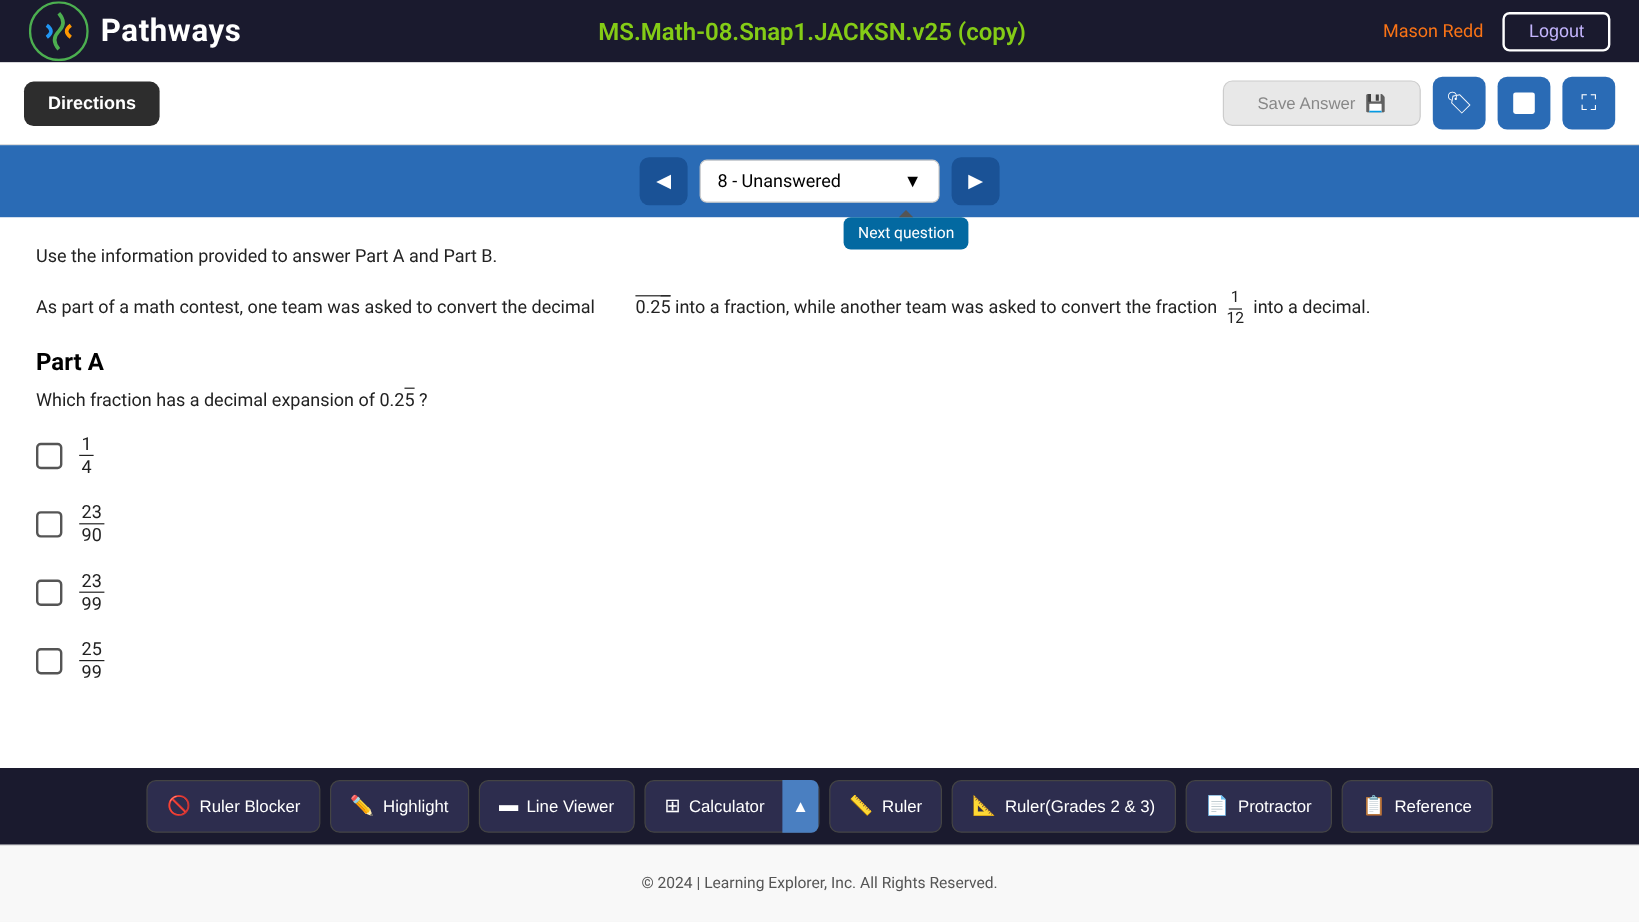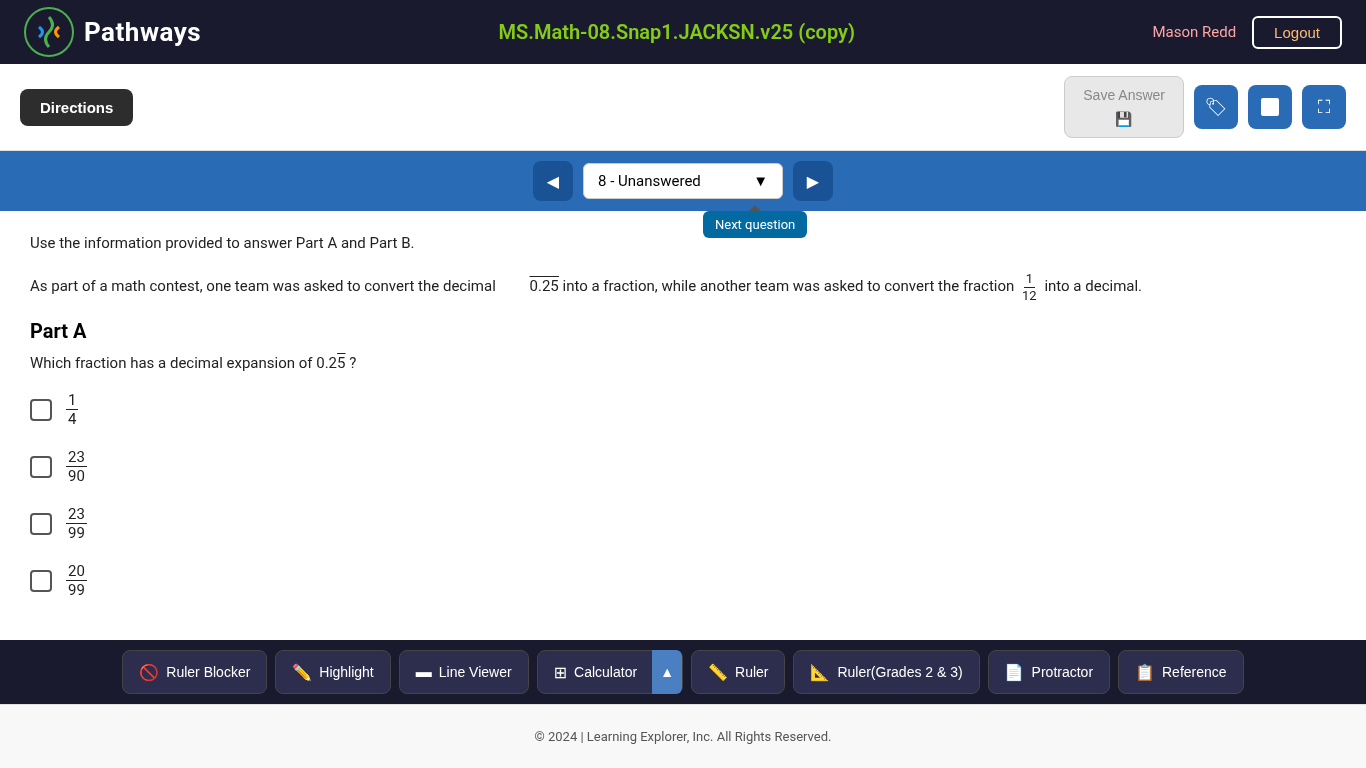--- a/index.html
+++ b/index.html
@@ -5,21 +5,21 @@
     * { box-sizing: border-box; margin: 0; padding: 0; }
     body { font-family: -apple-system, BlinkMacSystemFont, 'Segoe UI', Roboto, sans-serif; background: #f0f0f0; min-height: 768px; display: flex; flex-direction: column; }
 
     
     .header {
       background: #1a1a2e;
       display: flex;
       align-items: center;
       justify-content: space-between;
       padding: 0 24px;
-      height: 64px;
+      height: 52px;
       flex-shrink: 0;
     }
     .logo-area {
       display: flex;
       align-items: center;
       gap: 10px;
     }
     .logo-icon {
       width: 50px;
       height: 50px;
@@ -34,27 +34,27 @@
       color: #84cc16;
       font-size: 20px;
       font-weight: 600;
     }
     .header-right {
       display: flex;
       align-items: center;
       gap: 16px;
     }
     .user-name {
-      color: #fca5a5;
+      color: #f97316;
       font-size: 15px;
     }
     .logout-btn {
       background: transparent;
       border: 2px solid white;
-      color: #fdba74;
+      color: #c4b5fd;
       padding: 6px 20px;
       border-radius: 6px;
       font-size: 15px;
       cursor: pointer;
       font-weight: 500;
     }
 
     
     .toolbar {
       background: white;
@@ -78,28 +78,27 @@
     }
     .toolbar-right {
       display: flex;
       align-items: center;
       gap: 10px;
     }
     .save-answer-btn {
       background: #e8e8e8;
       border: 1px solid #ccc;
       color: #888;
-      padding: 10px 18px;
+      padding: 10px 28px;
       border-radius: 8px;
       font-size: 14px;
       cursor: pointer;
       display: flex;
       align-items: center;
       gap: 8px;
-      flex-direction: column;
     }
     .icon-btn {
       background: #2a6bb5;
       border: none;
       color: white;
       width: 44px;
       height: 44px;
       border-radius: 8px;
       cursor: pointer;
       display: flex;
@@ -378,21 +377,21 @@
     <li class="choice-item">
       <div class="choice-checkbox"></div>
       <span class="fraction choice-label">
         <span class="numerator">23</span>
         <span class="denominator">99</span>
       </span>
     </li>
     <li class="choice-item">
       <div class="choice-checkbox"></div>
       <span class="fraction choice-label">
-        <span class="numerator">20</span>
+        <span class="numerator">25</span>
         <span class="denominator">99</span>
       </span>
     </li>
   </ul>
 </div>
 
 <div class="bottom-toolbar">
   <button class="tool-btn">
     <span class="tool-icon">🚫</span>
     <span>Ruler Blocker</span>

